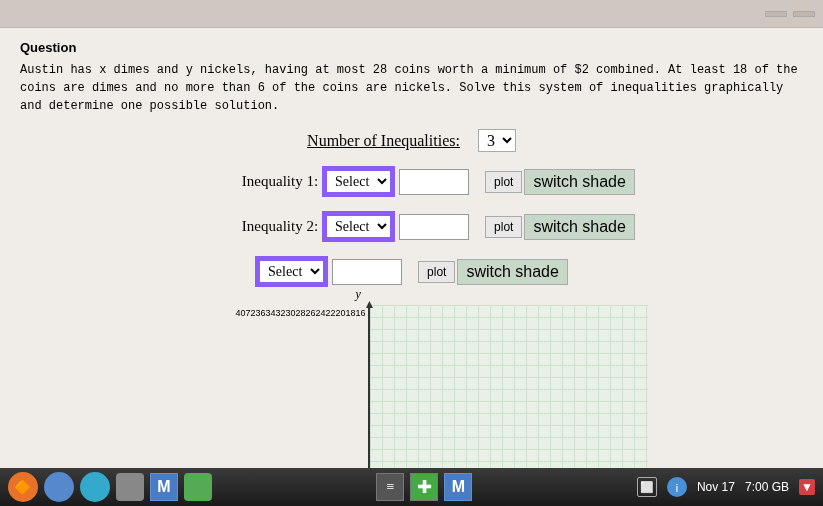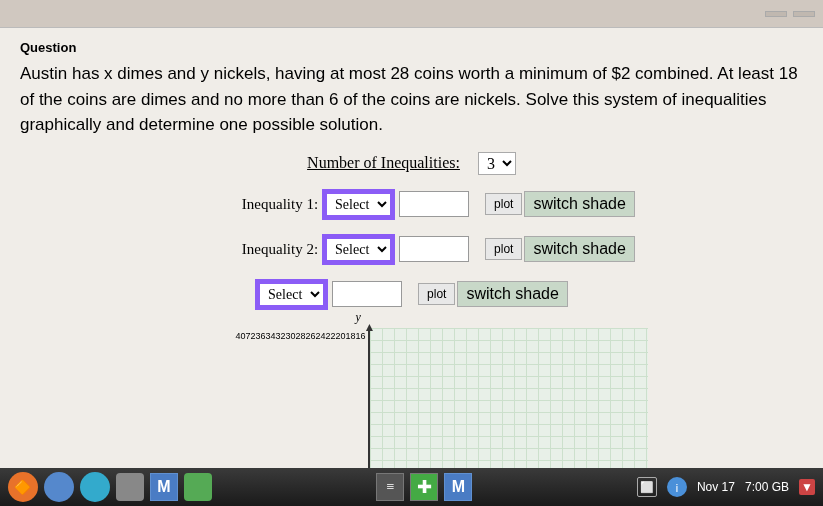--- a/index.html
+++ b/index.html
@@ -17,22 +17,22 @@
     }
 
     .question-label {
       font-size: 13px;
       font-weight: bold;
       margin-bottom: 6px;
       font-family: Liberation Sans, sans-serif;
     }
 
     .question-text {
-      font-size: 17px;
-      font-family: Liberation Sans, sans-serif;
+      font-size: 12px;
+      font-family: Liberation Mono, monospace;
       line-height: 1.5;
       margin-bottom: 14px;
     }
 
     .center-area {
       display: flex;
       flex-direction: column;
       align-items: center;
     }
 

